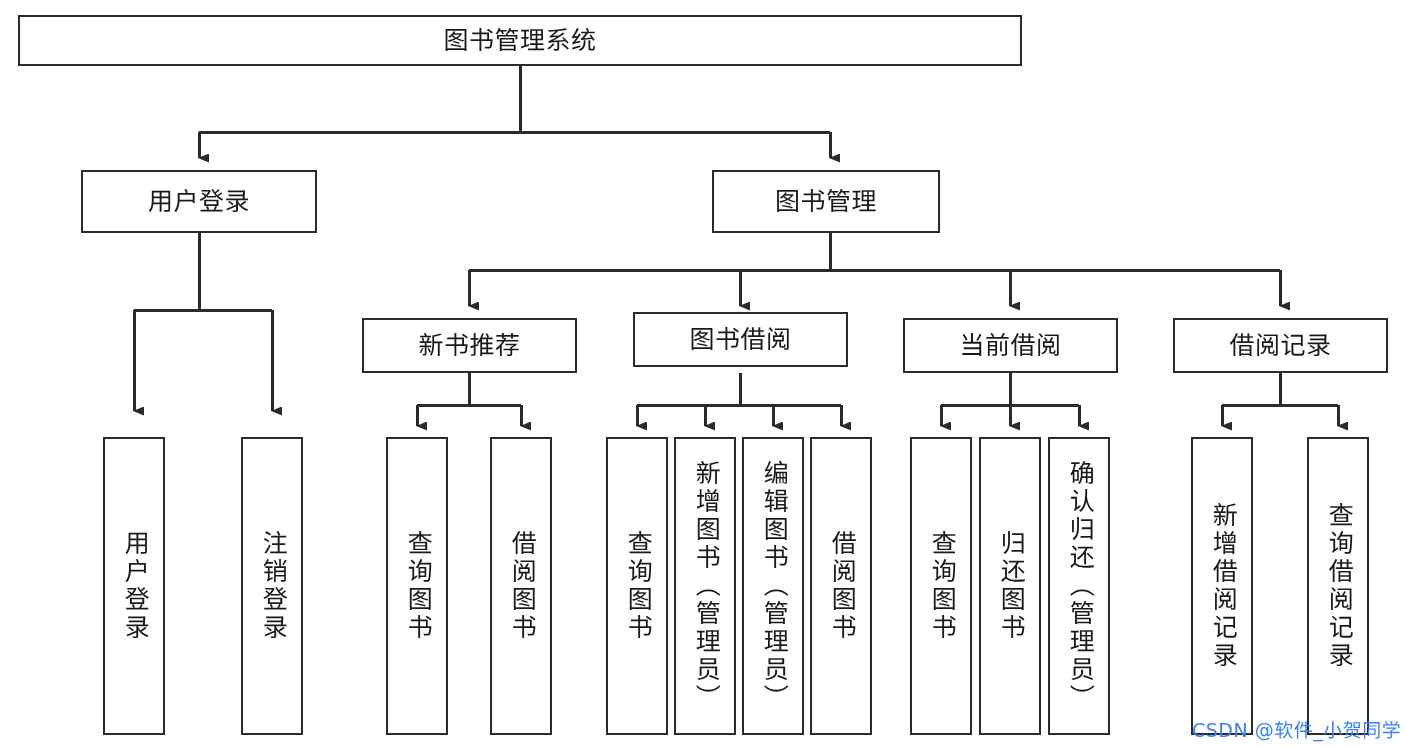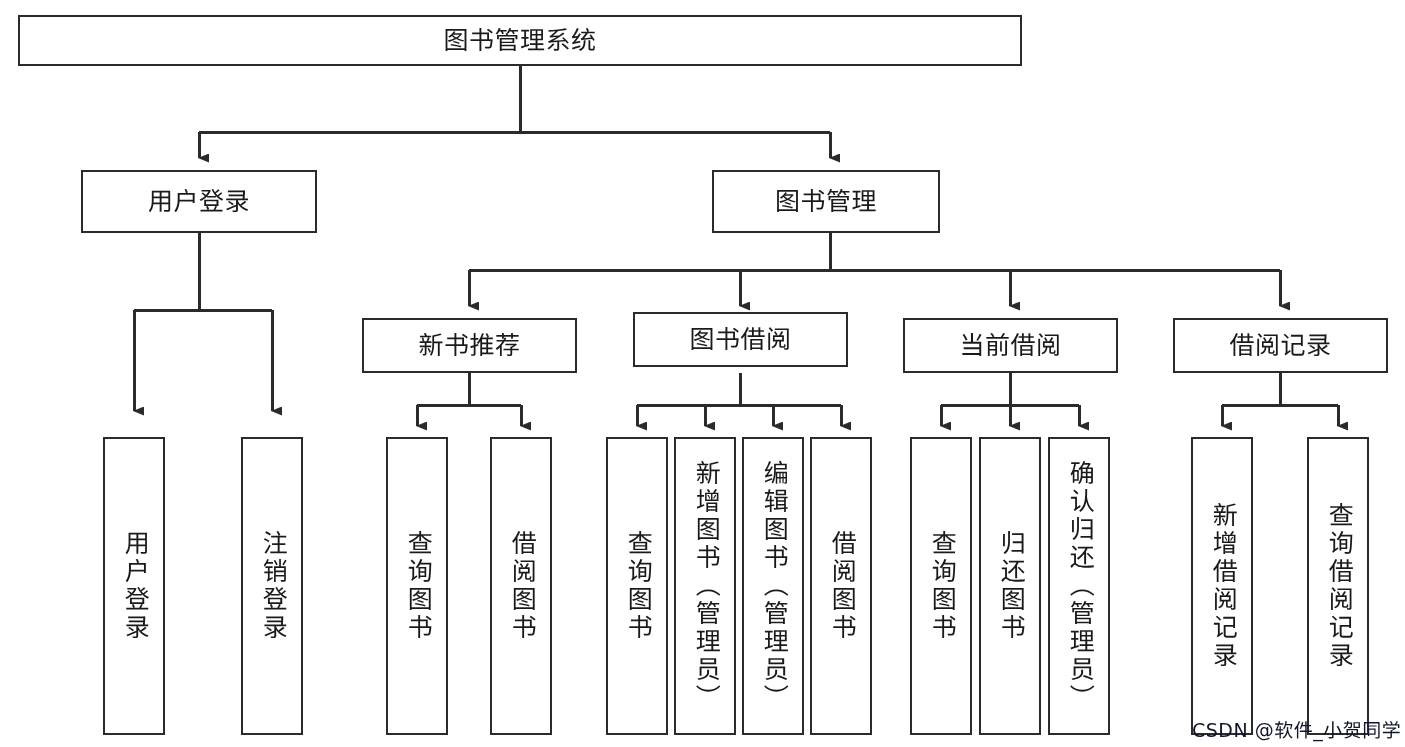--- a/index.html
+++ b/index.html
@@ -59,21 +59,21 @@
     writing-mode: vertical-rl;
     text-orientation: upright;
     font-size: 25px;
     line-height: 1.05;
     letter-spacing: 3px;
     max-height: 272px;
   }
   .watermark {
     position: absolute;
     font-size: 19px;
-    color: #0f172a;
+    color: #3b82f6;
     letter-spacing: 0.5px;
     white-space: nowrap;
     font-family: "DejaVu Sans", "Liberation Sans", sans-serif;
   }
 </style>
 </head>
 <body>
 
 <div id="canvas">
 

